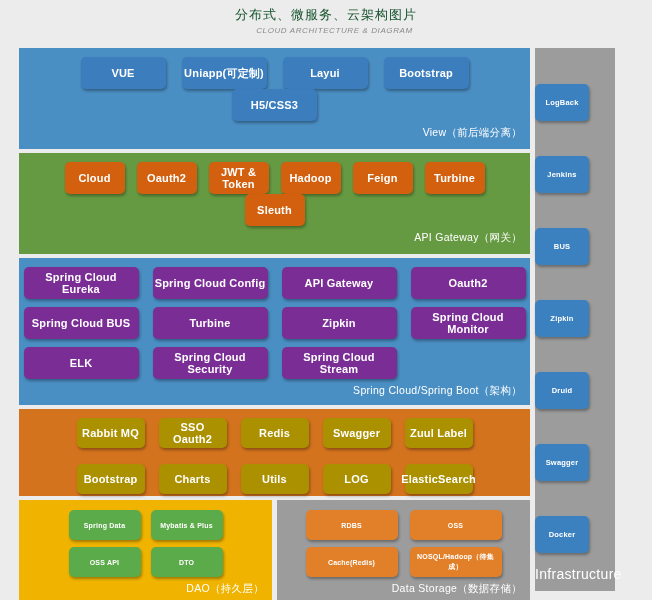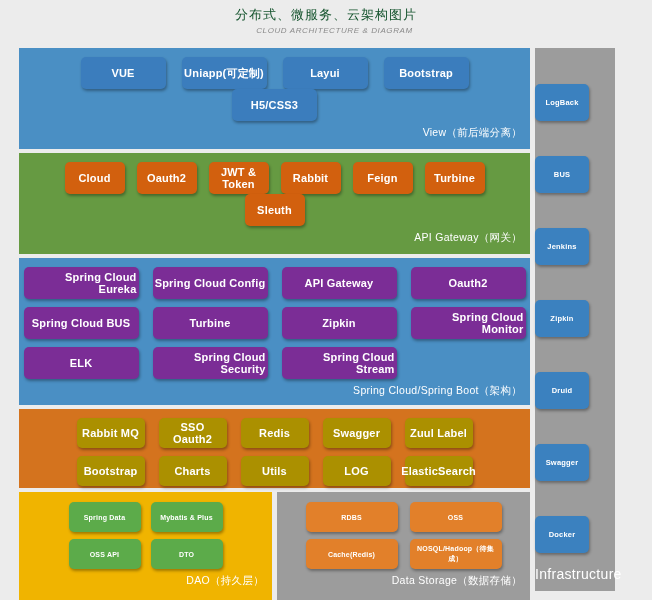--- a/index.html
+++ b/index.html
@@ -120,29 +120,28 @@
   .layer-cloud .layer-boxes {
     display: grid;
     grid-template-columns: repeat(4, 115px);
     gap: 8px 14px;
     justify-content: center;
   }
   .layer-cloud .node {
     background: #7b2d96;
     width: 115px;
     height: 32px;
-    text-align: right;
   }
 
   
   .layer-component { background: #d4731e; padding-bottom: 2px; }
   .layer-component .layer-boxes {
     display: grid;
     grid-template-columns: repeat(5, 68px);
-    gap: 8px 14px;
+    gap: 16px 14px;
     justify-content: center;
   }
   .layer-component .node {
     background: #ab9000;
     width: 68px;
     height: 30px;
   }
 
   
   .bottom-row {
@@ -239,21 +238,21 @@
           <div class="node">H5/CSS3</div>
         </div>
         <div class="layer-label">View（前后端分离）</div>
       </div>
 
       <div class="layer layer-gateway">
         <div class="layer-boxes">
           <div class="node">Cloud</div>
           <div class="node">Oauth2</div>
           <div class="node">JWT &amp; Token</div>
-          <div class="node">Rabbit</div>
+          <div class="node">Hadoop</div>
           <div class="node">Feign</div>
           <div class="node">Turbine</div>
           <div class="node">Sleuth</div>
         </div>
         <div class="layer-label">API Gateway（网关）</div>
       </div>
 
       <div class="layer layer-cloud">
         <div class="layer-boxes">
           <div class="node">Spring Cloud Eureka</div>
@@ -307,22 +306,22 @@
           </div>
           <div class="layer-label">Data Storage（数据存储）</div>
         </div>
 
       </div>
 
     </div>
 
     <div class="sidebar">
       <div class="node">LogBack</div>
+      <div class="node">Jenkins</div>
       <div class="node">BUS</div>
-      <div class="node">Jenkins</div>
       <div class="node">Zipkin</div>
       <div class="node">Druid</div>
       <div class="node">Swagger</div>
       <div class="node">Docker</div>
       <div class="sidebar-label">Infrastructure</div>
     </div>
 
   </div>
 
 </div>

